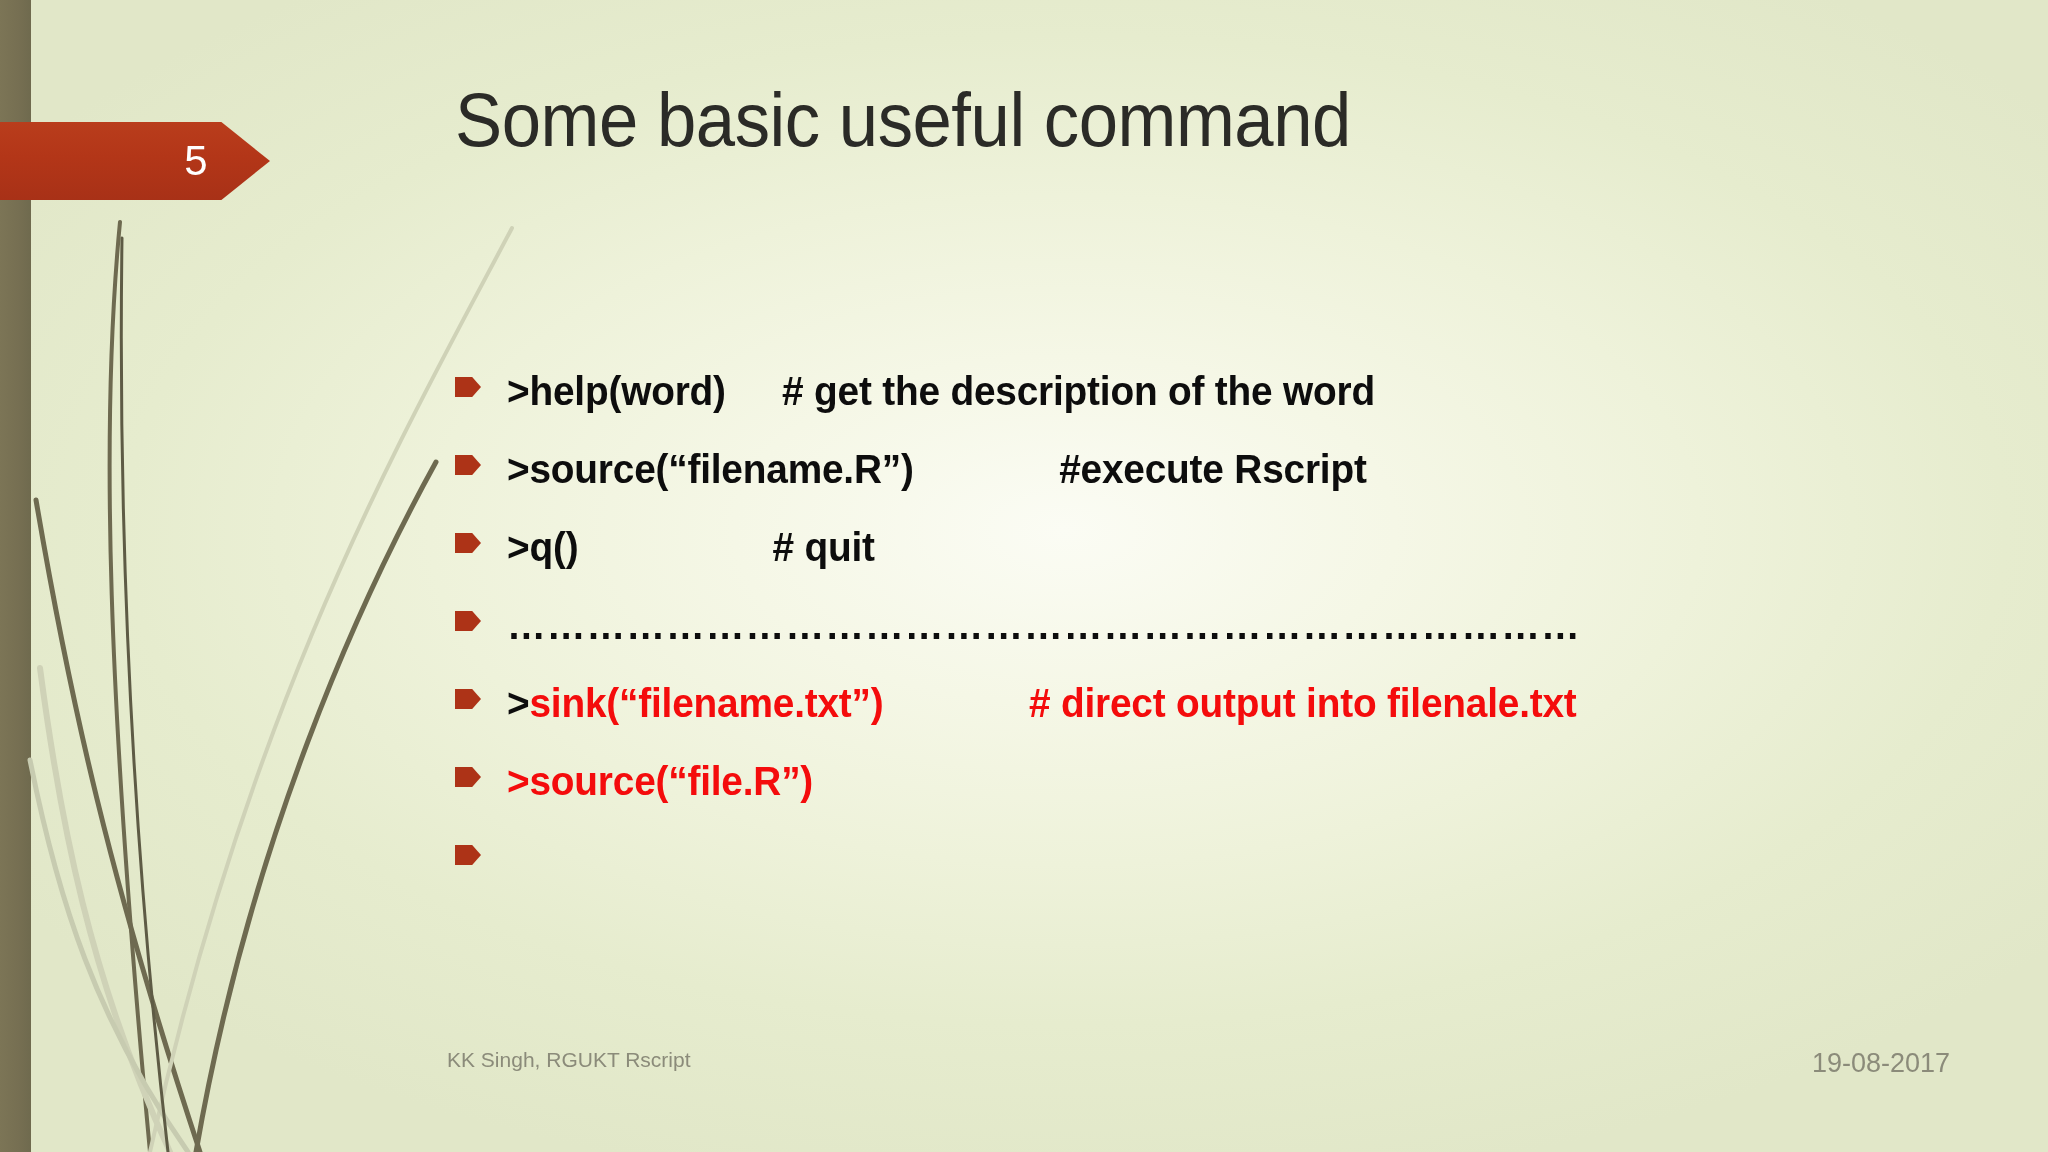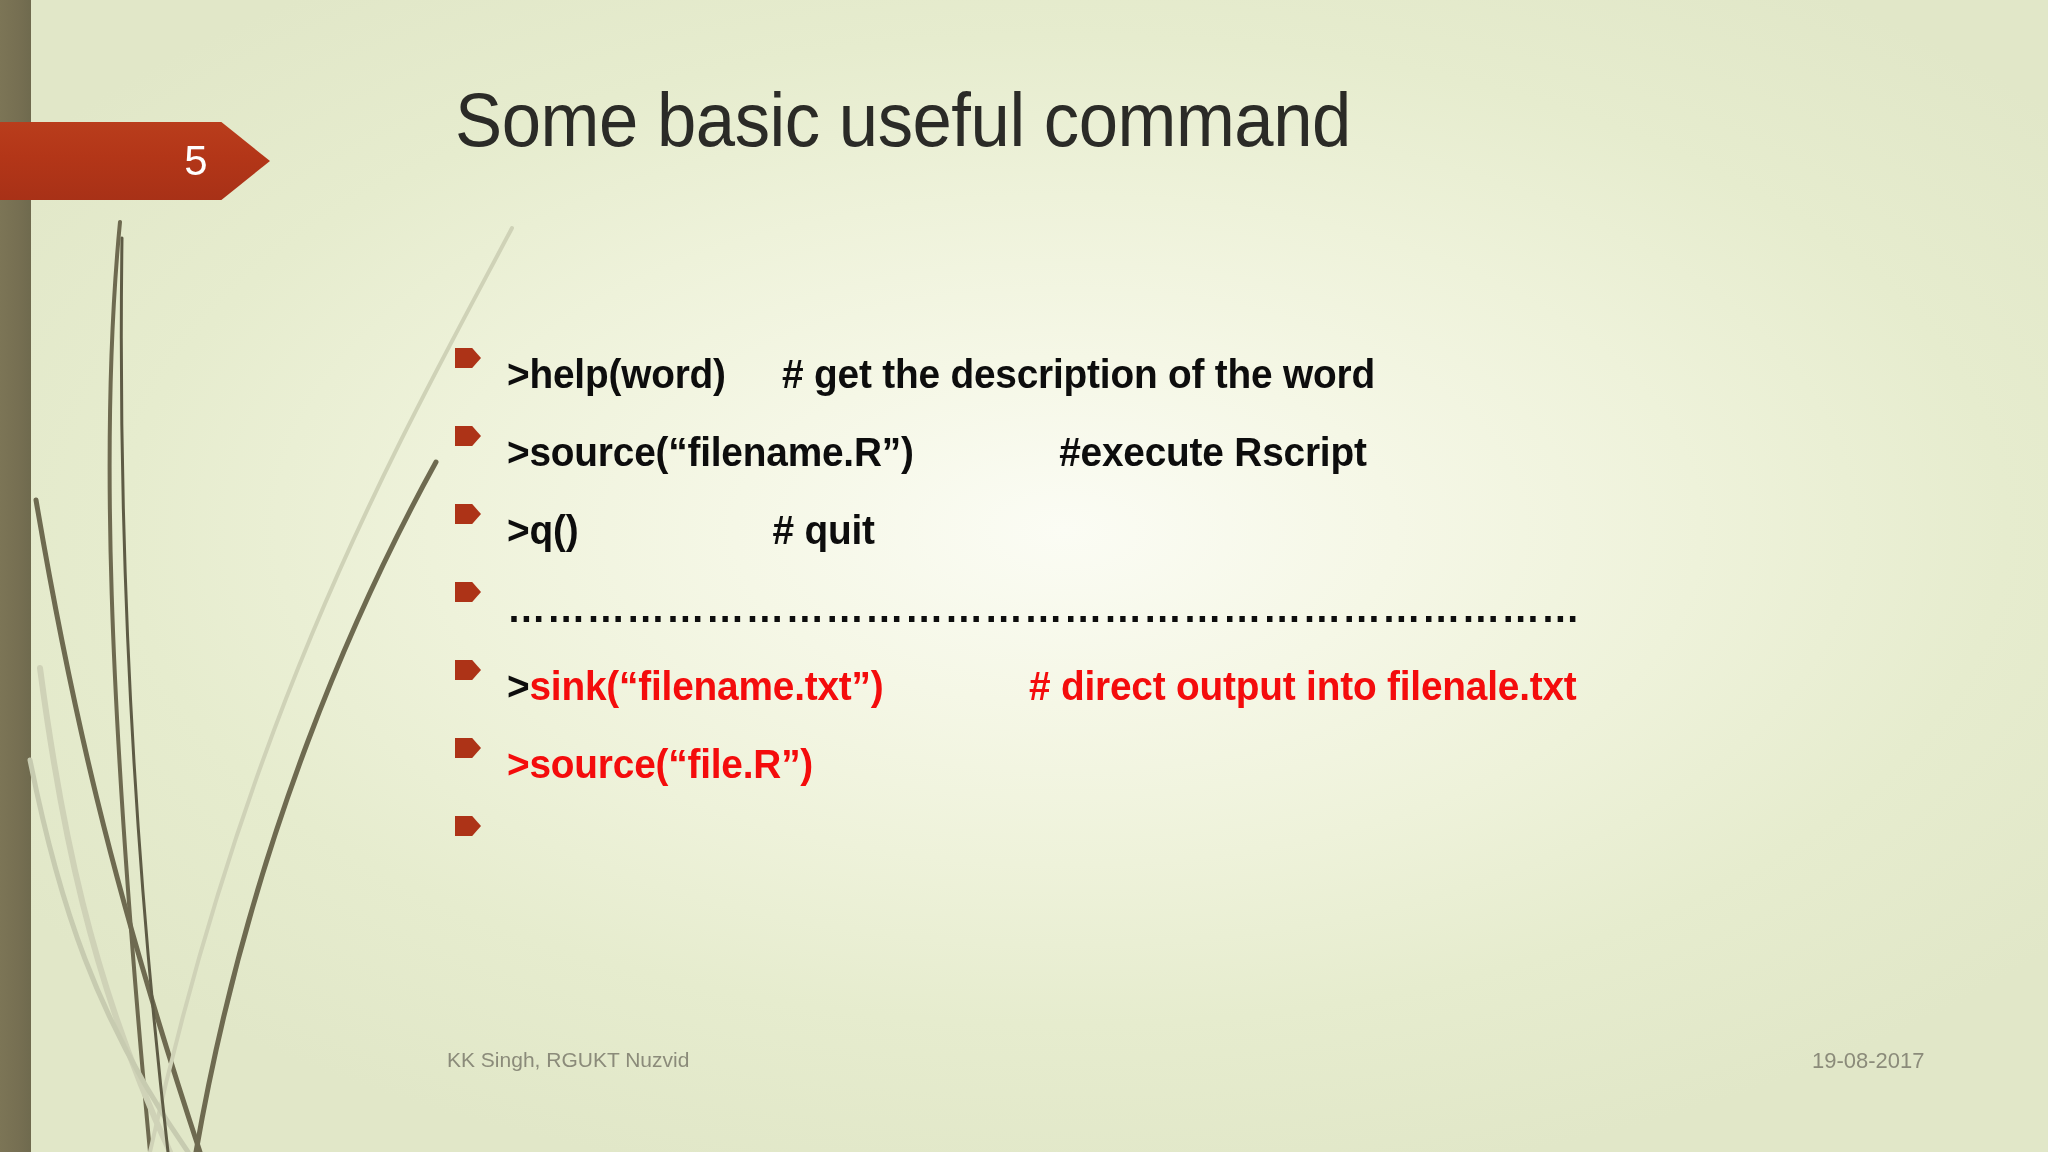--- a/index.html
+++ b/index.html
@@ -84,21 +84,21 @@
 
   
   #body {
     position: absolute;
     left: 455px;
     top: 352px;
     width: 1560px;
   }
   .line {
     display: flex;
-    align-items: flex-start;
+    align-items: center;
     height: 78px;
     white-space: nowrap;
   }
   .bullet {
     flex: 0 0 auto;
     width: 26px;
     height: 20px;
     margin-right: 26px;
     position: relative;
     top: -4px;
@@ -131,21 +131,21 @@
     top: 1048px;
     color: #8b8b7a;
     font-size: 21px;
     font-weight: 400;
   }
   #footer-date {
     position: absolute;
     left: 1812px;
     top: 1048px;
     color: #8b8b7a;
-    font-size: 22px;
+    font-size: 27px;
     font-weight: 400;
   }
 </style>
 </head>
 <body>
 
 <div id="slide">
 
   <div id="left-bar"></div>
 
@@ -191,16 +191,16 @@
       </div>
       <div class="line">
         <span class="bullet"></span>
         <span class="txt"><span class="cmd red">&gt;source(“file.R”)</span></span>
       </div>
       <div class="line">
         <span class="bullet"></span>
       </div>
     </div>
 
-  <div id="footer-author">KK Singh, RGUKT Nuzvid</div>
+  <div id="footer-author">KK Singh, RGUKT Rscript</div>
   <div id="footer-date">19-08-2017</div>
 
 </div>
 
 </body></html>

